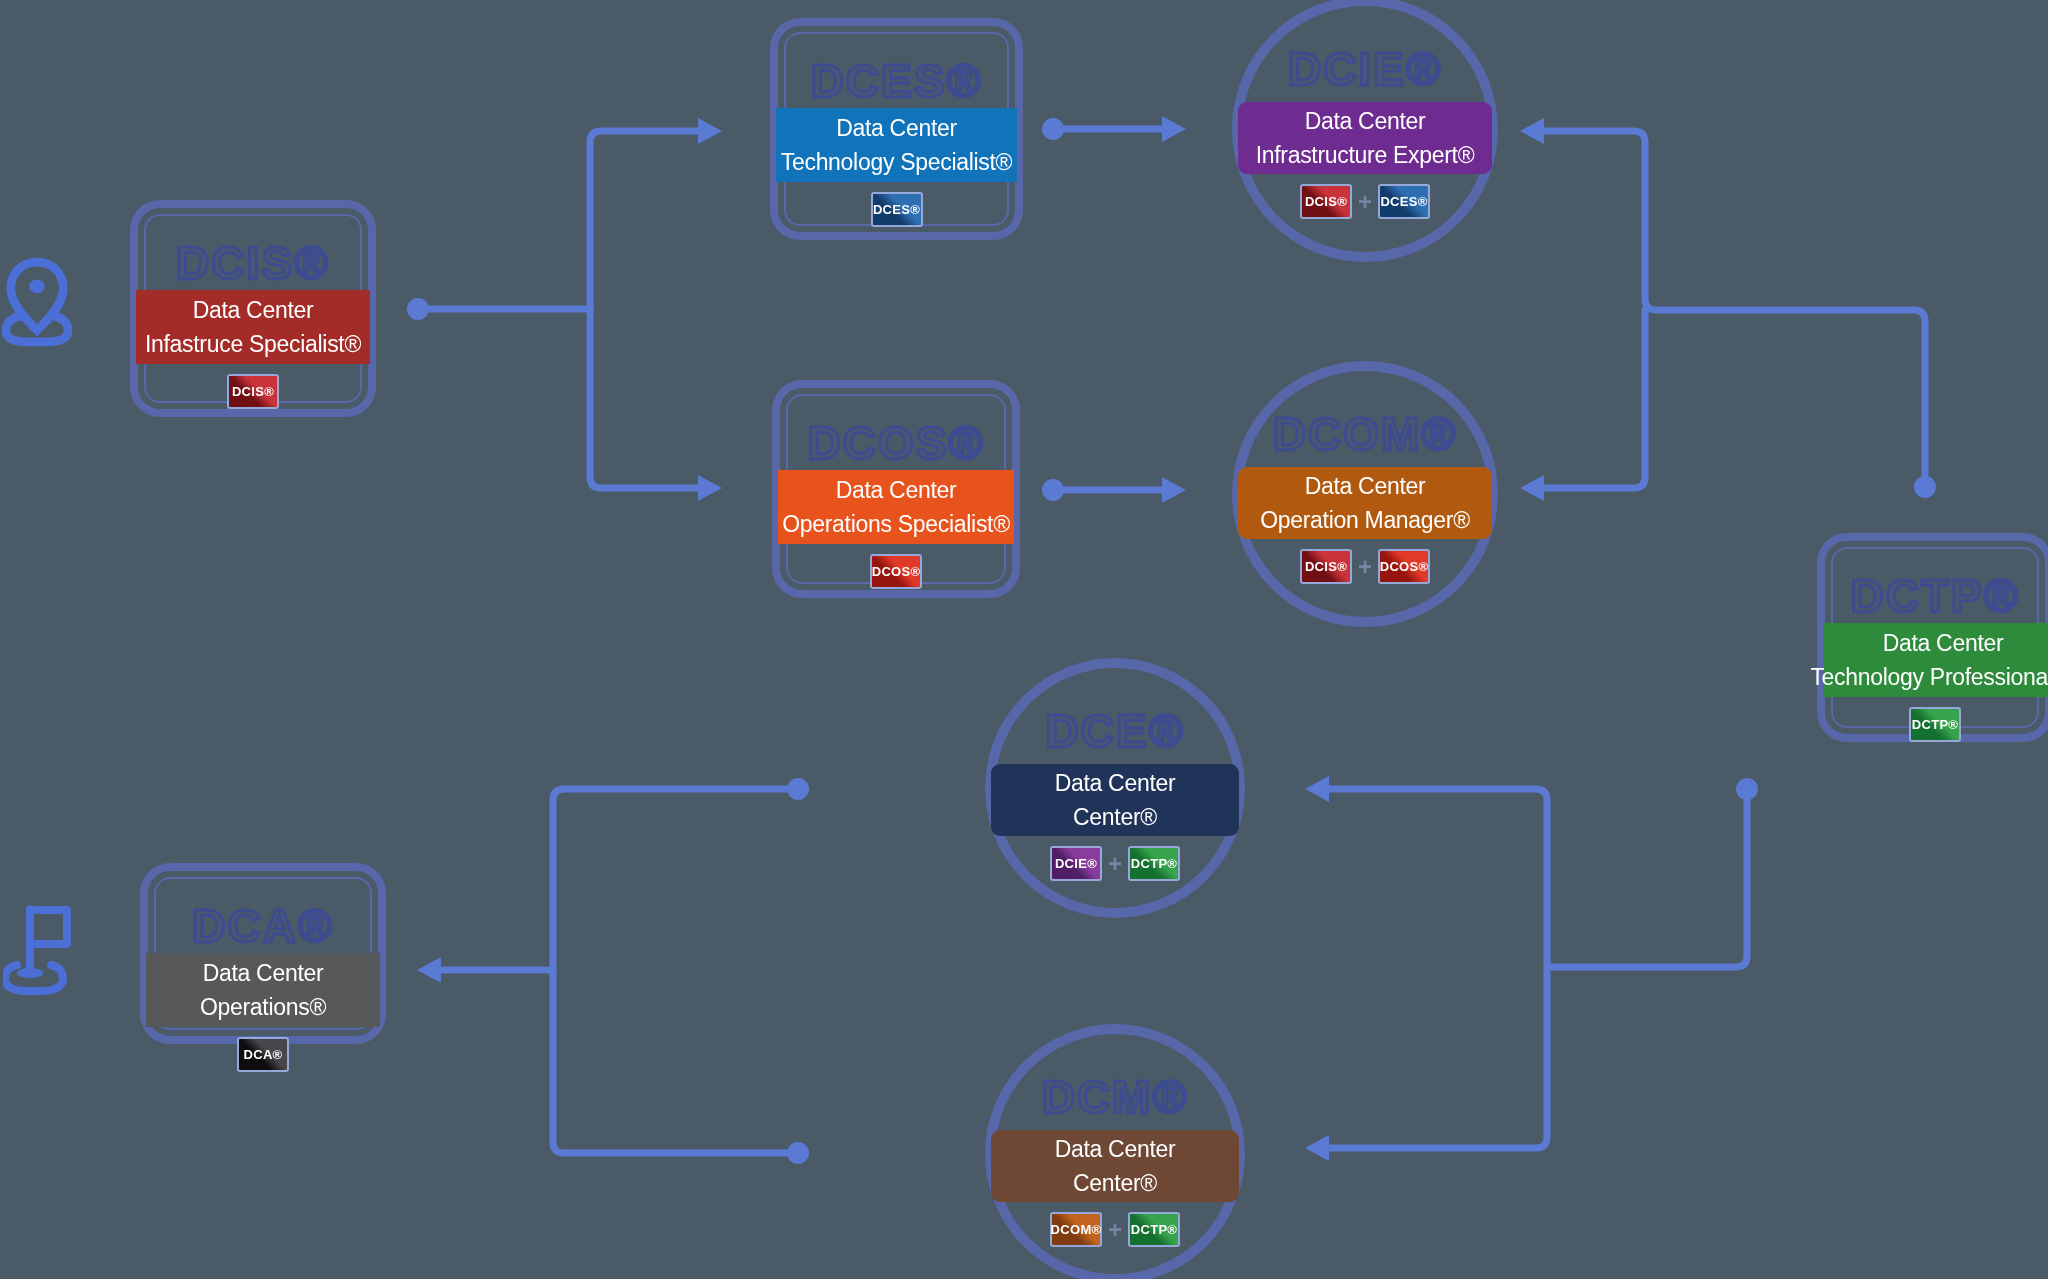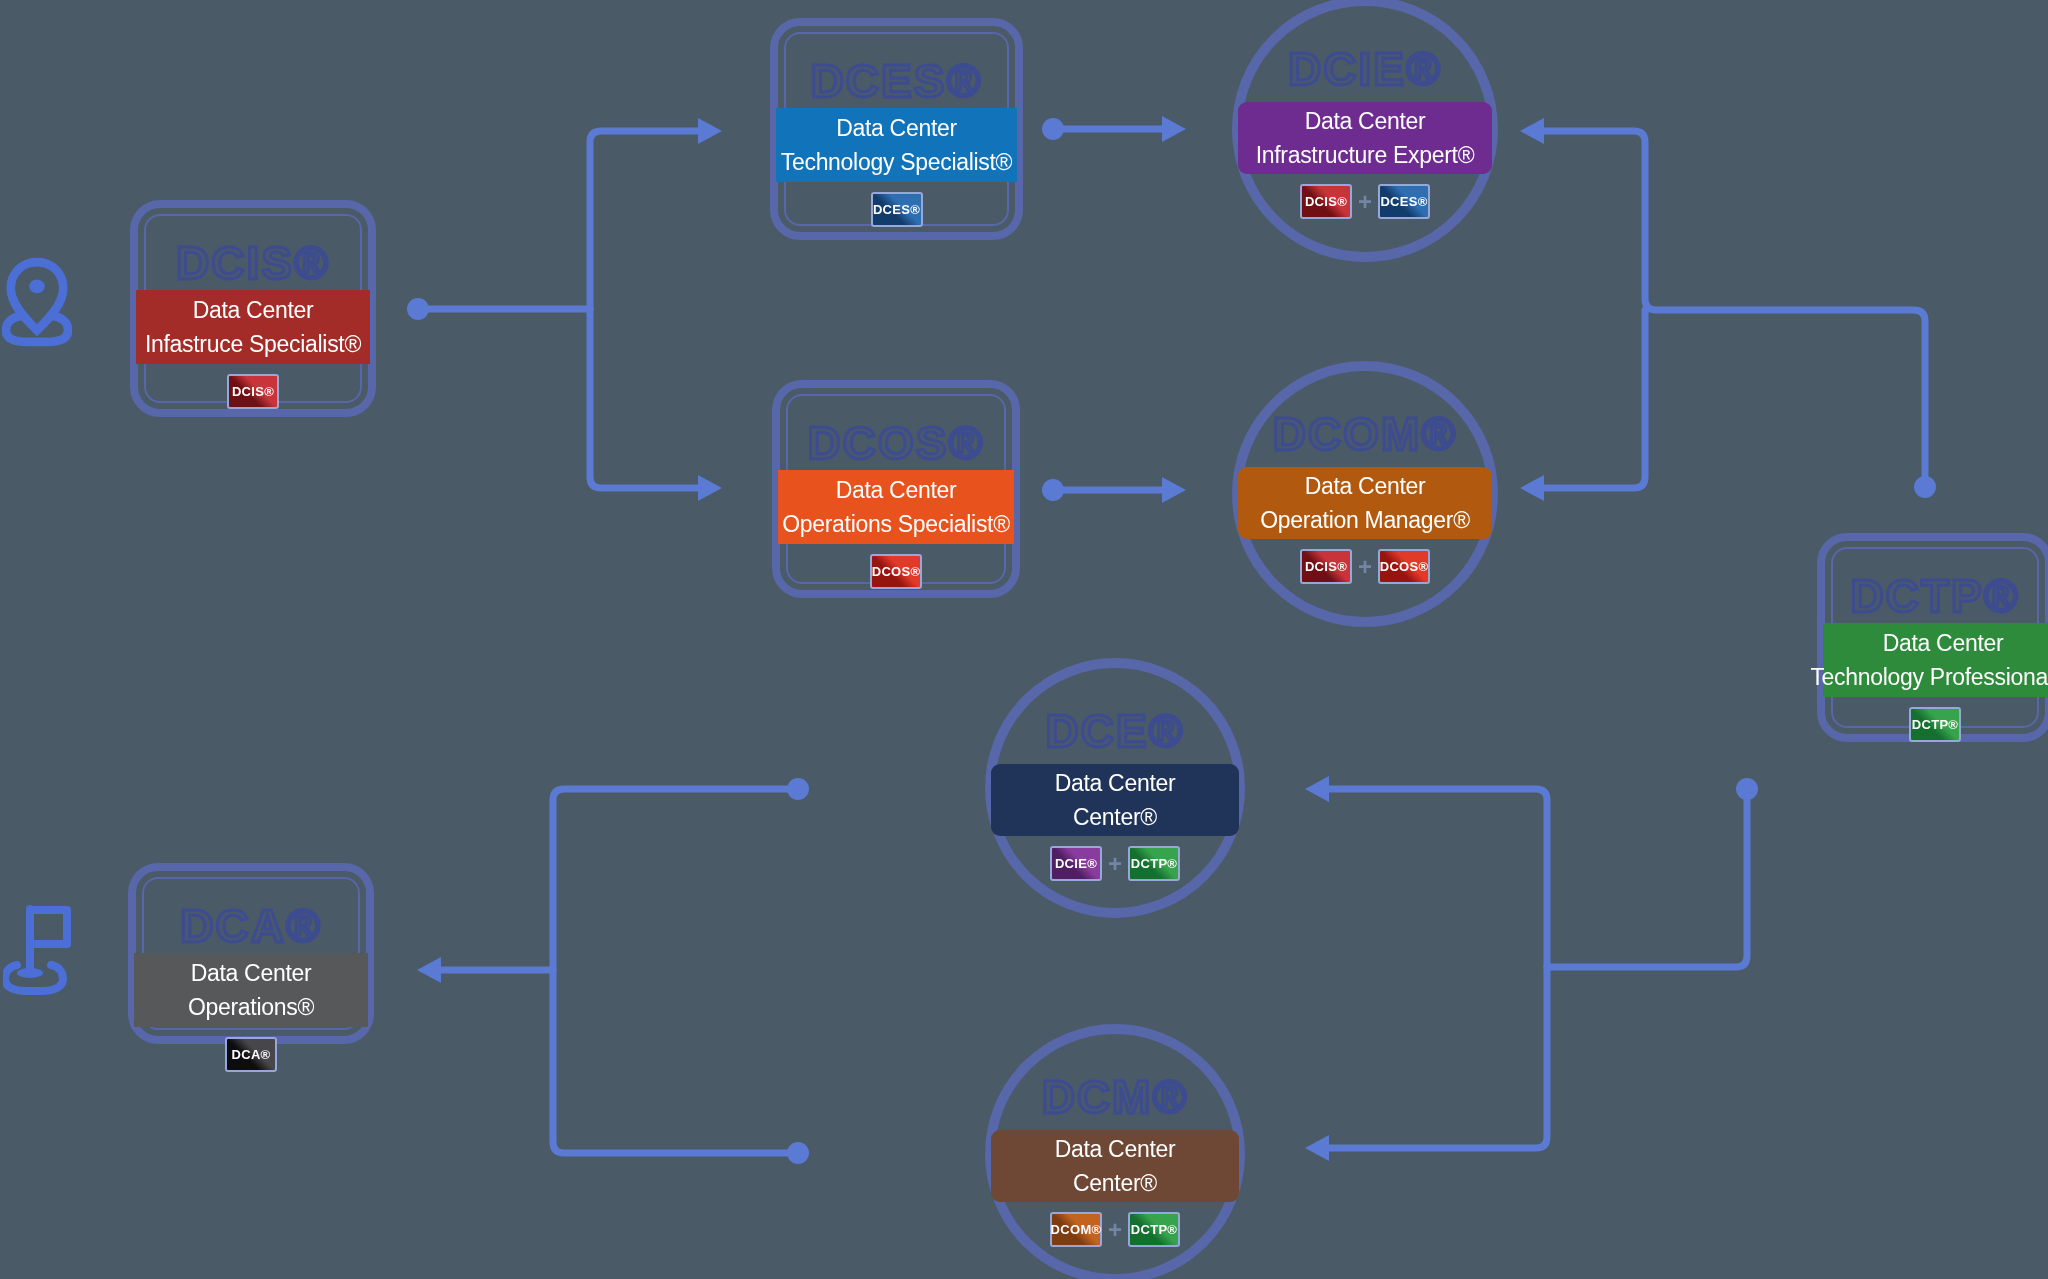--- a/index.html
+++ b/index.html
@@ -213,21 +213,21 @@
       <div>Data Center</div>
       <div>Center®</div>
     </div>
     <div class="badge-row">
       <span class="badge bg-dcom">DCOM®</span>
       <span class="plus">+</span>
       <span class="badge bg-dctp">DCTP®</span>
     </div>
   </div>
 
-  <div class="node card" style="left:118px;top:863px;width:246px;height:181px">
+  <div class="node card" style="left:130px;top:863px;width:246px;height:181px">
     <div class="card-inner">
       <div class="node-title">DCA®</div>
       <div class="banner bn-dca">
         <div>Data Center</div>
         <div>Operations®</div>
       </div>
       <div class="badge-row">
         <span class="badge bg-dca">DCA®</span>
       </div>
     </div>

